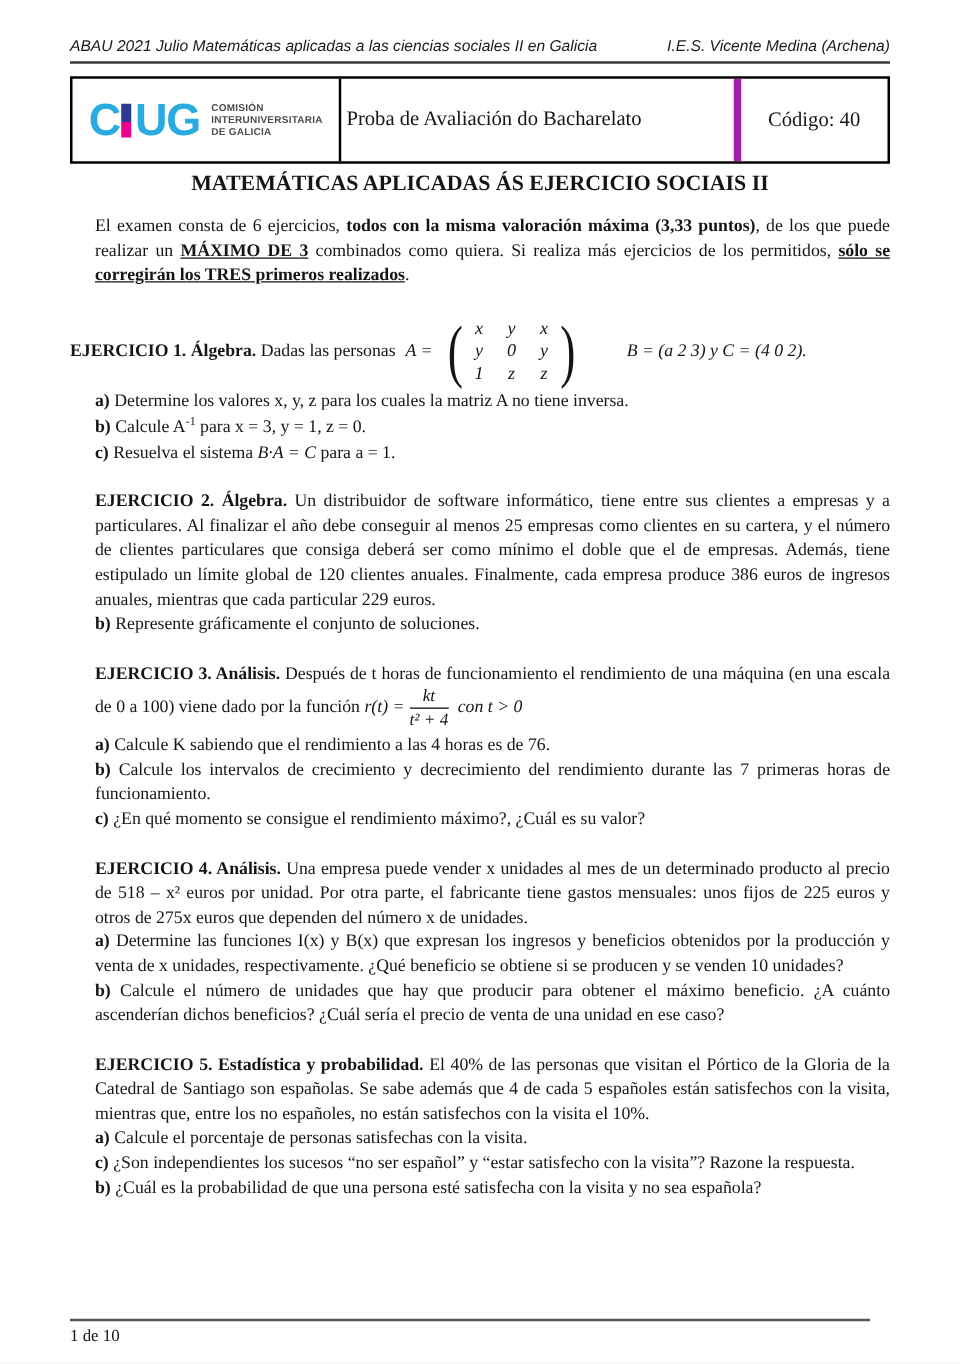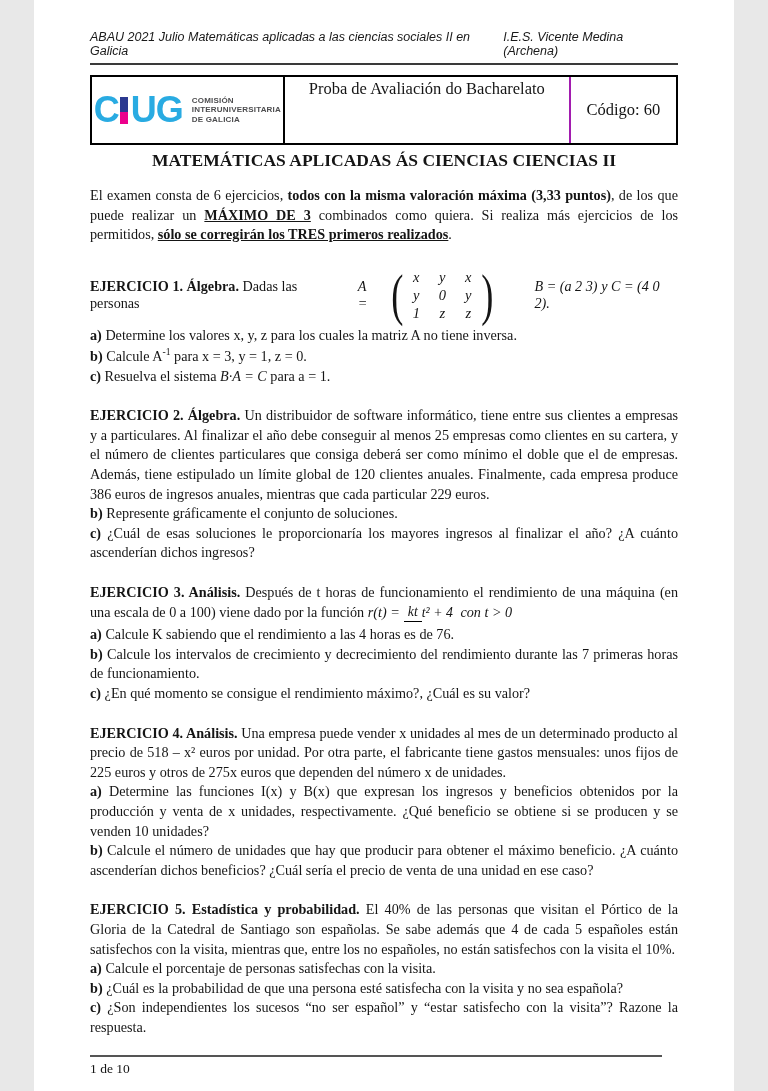--- a/index.html
+++ b/index.html
@@ -1,72 +1,72 @@
 <!DOCTYPE html>
 <html><head>
 <meta charset="utf-8">
 <style>
   * { margin:0; padding:0; box-sizing:border-box; }
   html,body { background:#e8e8e8; }
   .page {
-    position:relative; width:700px; height:1091px; background:#ffffff;
+    position:relative; width:768px; height:1091px; background:#ffffff;
     margin:0 auto; overflow:hidden; color:#151515;
     font-family:"Liberation Serif", serif;
   }
   .content { padding:0 56px; }
 
   
   .topbar {
     display:flex; justify-content:space-between; padding-top:30px;
     font-family:"Liberation Sans", sans-serif; font-style:italic;
     font-size:12.5px; color:#1a1a1a;
   }
   .toprule { border-top:2.5px solid #3a3a3a; margin-top:5px; }
 
   
   .masthead { display:flex; border:2px solid #000; margin-top:10px; height:70px; }
   .cell-logo { width:33%; border-right:2px solid #000; display:flex; align-items:center; justify-content:center; }
-  .cell-title { width:49%; border-right:2px solid #a21caf; display:flex; flex-direction:row; justify-content:center; text-align:left; padding:2px 4px 3px; }
+  .cell-title { width:49%; border-right:6px solid #a21caf; display:flex; flex-direction:column; justify-content:center; text-align:left; padding:2px 4px 3px; }
   .cell-code { width:18%; display:flex; align-items:center; justify-content:center; font-size:16.5px; }
   .exam-line { font-size:16.5px; line-height:1.22; }
   .conv-line { font-size:12.8px; letter-spacing:0.2px; margin-top:2px; }
   .conv-year { font-size:16.5px; }
 
   
   .logo { display:flex; align-items:center; gap:9px; }
   .logo-word { font-family:"Liberation Sans", sans-serif; font-weight:bold; font-size:36px; letter-spacing:-1px; display:flex; align-items:center; }
   .l-cyan { color:#29abe2; }
   .logo-i { display:inline-block; width:8px; height:27px; margin:0 2.5px 0 1.5px;
             background:linear-gradient(to bottom, #2b3990 0%, #2b3990 55%, #ec008c 55%, #ec008c 100%); }
   .logo-org { font-family:"Liberation Sans", sans-serif; font-weight:bold; font-size:8px;
               line-height:1.2; color:#4d4d4f; letter-spacing:0.2px; }
 
   .subject-title { text-align:center; font-weight:bold; font-size:17.5px; margin-top:5px; }
 
   
   p { margin:0; }
-  .bodytext { font-size:14.2px; line-height:1.38; text-align:justify; }
+  .bodytext { font-size:14.2px; line-height:1.38; text-align:justify;margin-left:20px; }
   .intro { margin-top:15px; }
   b.hd { font-weight:bold; }
   .bold-u { font-weight:bold; text-decoration:underline; }
   .math { font-style:italic; }
   sup { font-size:0.68em; }
 
   .ex { margin-top:20px; }
 
   
   .ex1row { display:flex; align-items:center; margin-top:14px; font-size:14.2px; }
   .matrix { display:inline-flex; align-items:center; margin-left:9px; }
   .paren { font-size:56px; line-height:0.8; font-weight:400; transform:scaleX(0.65); color:#151515; }
   .mgrid { display:grid; grid-template-columns:repeat(3, 17px); gap:1px 9px; text-align:center;
            font-style:italic; font-size:14.5px; padding:0 1px; }
   .bc { margin-left:38px; font-style:italic; }
 
   
-  .frac { display:inline-flex; flex-direction:row; vertical-align:middle; text-align:center;
+  .frac { display:inline-flex; flex-direction:column; vertical-align:middle; text-align:center;
           font-style:italic; line-height:1.15; margin:0 4px; font-size:13.8px; }
   .frac .num { border-bottom:1.2px solid #000; padding:0 4px 1px; }
   .frac .den { padding-top:1px; }
 
   
   .footer { position:absolute; left:56px; right:72px; bottom:14px;
             border-top:2px solid #555; padding-top:4px; font-size:13.5px; }
 </style>
 </head>
 <body>
@@ -93,25 +93,25 @@
             <div>COMISIÓN</div>
             <div>INTERUNIVERSITARIA</div>
             <div>DE GALICIA</div>
           </div>
         </div>
       </div>
       <div class="cell-title">
         <div class="exam-line">Proba de Avaliación do Bacharelato</div>
       </div>
       <div class="cell-code">
-        <span>Código: 60</span>
+        <span>Código: 40</span>
       </div>
     </div>
 
-    <div class="subject-title">MATEMÁTICAS APLICADAS ÁS CIENCIAS CIENCIAS II</div>
+    <div class="subject-title">MATEMÁTICAS APLICADAS ÁS EJERCICIO SOCIAIS II</div>
 
     <p class="bodytext intro"><span> El examen consta de 6 ejercicios, </span><b>todos con la misma valoración máxima (3,33 puntos)</b><span>, de los que puede realizar un </span><span class="bold-u">MÁXIMO DE 3</span><span> combinados como quiera. Si realiza más ejercicios de los permitidos, </span><span class="bold-u">sólo se corregirán los TRES primeros realizados</span><span>.</span></p>
 
     <div class="ex" style="margin-top:24px;">
       <div class="ex1row">
         <span><b class="hd">EJERCICIO 1. Álgebra.</b><span> Dadas las personas</span></span>
         <span class="math" style="margin-left:8px;">A =</span>
         <span class="matrix">
           <span class="paren">(</span>
           <span class="mgrid">
@@ -132,21 +132,20 @@
       <div style="margin-top:4px;">
         <p class="bodytext"><b>a)</b><span> Determine los valores x, y, z para los cuales la matriz A no tiene inversa.</span></p>
         <p class="bodytext"><b>b)</b><span> Calcule A</span><sup>-1</sup><span> para x = 3, y = 1, z = 0.</span></p>
         <p class="bodytext"><b>c)</b><span> Resuelva el sistema </span><span class="math">B·A = C</span><span>  para a = 1.</span></p>
       </div>
     </div>
 
     <div class="ex">
       <p class="bodytext"><b class="hd">EJERCICIO 2. Álgebra.</b><span> Un distribuidor de software informático, tiene entre sus clientes a empresas y a particulares. Al finalizar el año debe conseguir al menos 25 empresas como clientes en su cartera, y el número de clientes particulares que consiga deberá ser como mínimo el doble que el de empresas. Además, tiene estipulado un límite global de 120 clientes anuales. Finalmente, cada empresa produce 386 euros de ingresos anuales, mientras que cada particular 229 euros.</span></p>
       <p class="bodytext"><b>b)</b><span> Represente gráficamente el conjunto de soluciones.</span></p>
-      <p class="bodytext"><b>c)</b><span> ¿Cuál de esas soluciones le proporcionaría los mayores ingresos al finalizar el año? ¿A cuánto ascenderían dichos ingresos?</span></p>
     </div>
 
     <div class="ex">
       <p class="bodytext"><b class="hd">EJERCICIO 3. Análisis.</b><span> Después de t horas de funcionamiento el rendimiento de una máquina (en una escala de 0 a 100) viene dado por la función </span><span class="math">r(t) =</span><span class="frac">
             <span class="num">kt</span>
             <span class="den">t² + 4</span>
           </span><span class="math"> con t &gt; 0</span></p>
       <p class="bodytext" style="margin-top:3px;"><b>a)</b><span> Calcule K sabiendo que el rendimiento a las 4 horas es de 76.</span></p>
       <p class="bodytext"><b>b)</b><span> Calcule los intervalos de crecimiento y decrecimiento del rendimiento durante las 7 primeras horas de funcionamiento.</span></p>
       <p class="bodytext"><b>c)</b><span> ¿En qué momento se consigue el rendimiento máximo?, ¿Cuál es su valor?</span></p>
@@ -154,22 +153,22 @@
 
     <div class="ex">
       <p class="bodytext"><b class="hd">EJERCICIO 4. Análisis.</b><span> Una empresa puede vender x unidades al mes de un determinado producto al precio de 518 – x² euros por unidad. Por otra parte, el fabricante tiene gastos mensuales: unos fijos de 225 euros y otros de 275x euros que dependen del número x de unidades.</span></p>
       <p class="bodytext"><b>a)</b><span> Determine las funciones I(x) y B(x) que expresan los ingresos y beneficios obtenidos por la producción y venta de x unidades, respectivamente. ¿Qué beneficio se obtiene si se producen y se venden 10 unidades?</span></p>
       <p class="bodytext"><b>b)</b><span> Calcule el número de unidades que hay que producir para obtener el máximo beneficio. ¿A cuánto ascenderían dichos beneficios? ¿Cuál sería el precio de venta de una unidad en ese caso?</span></p>
     </div>
 
     <div class="ex">
       <p class="bodytext"><b class="hd">EJERCICIO 5. Estadística y probabilidad.</b><span> El 40% de las personas que visitan el Pórtico de la Gloria de la Catedral de Santiago son españolas. Se sabe además que 4 de cada 5 españoles están satisfechos con la visita, mientras que, entre los no españoles, no están satisfechos con la visita el 10%.</span></p>
       <p class="bodytext"><b>a)</b><span> Calcule el porcentaje de personas satisfechas con la visita.</span></p>
+      <p class="bodytext"><b>c)</b><span> ¿Son independientes los sucesos “no ser español” y “estar satisfecho con la visita”? Razone la respuesta.</span></p>
       <p class="bodytext"><b>b)</b><span> ¿Cuál es la probabilidad de que una persona esté satisfecha con la visita y no sea española?</span></p>
-      <p class="bodytext"><b>c)</b><span> ¿Son independientes los sucesos “no ser español” y “estar satisfecho con la visita”? Razone la respuesta.</span></p>
     </div>
 
   </div>
 
   <div class="footer">
     <span>1 de 10</span>
   </div>
 </div>
 
 </body></html>

